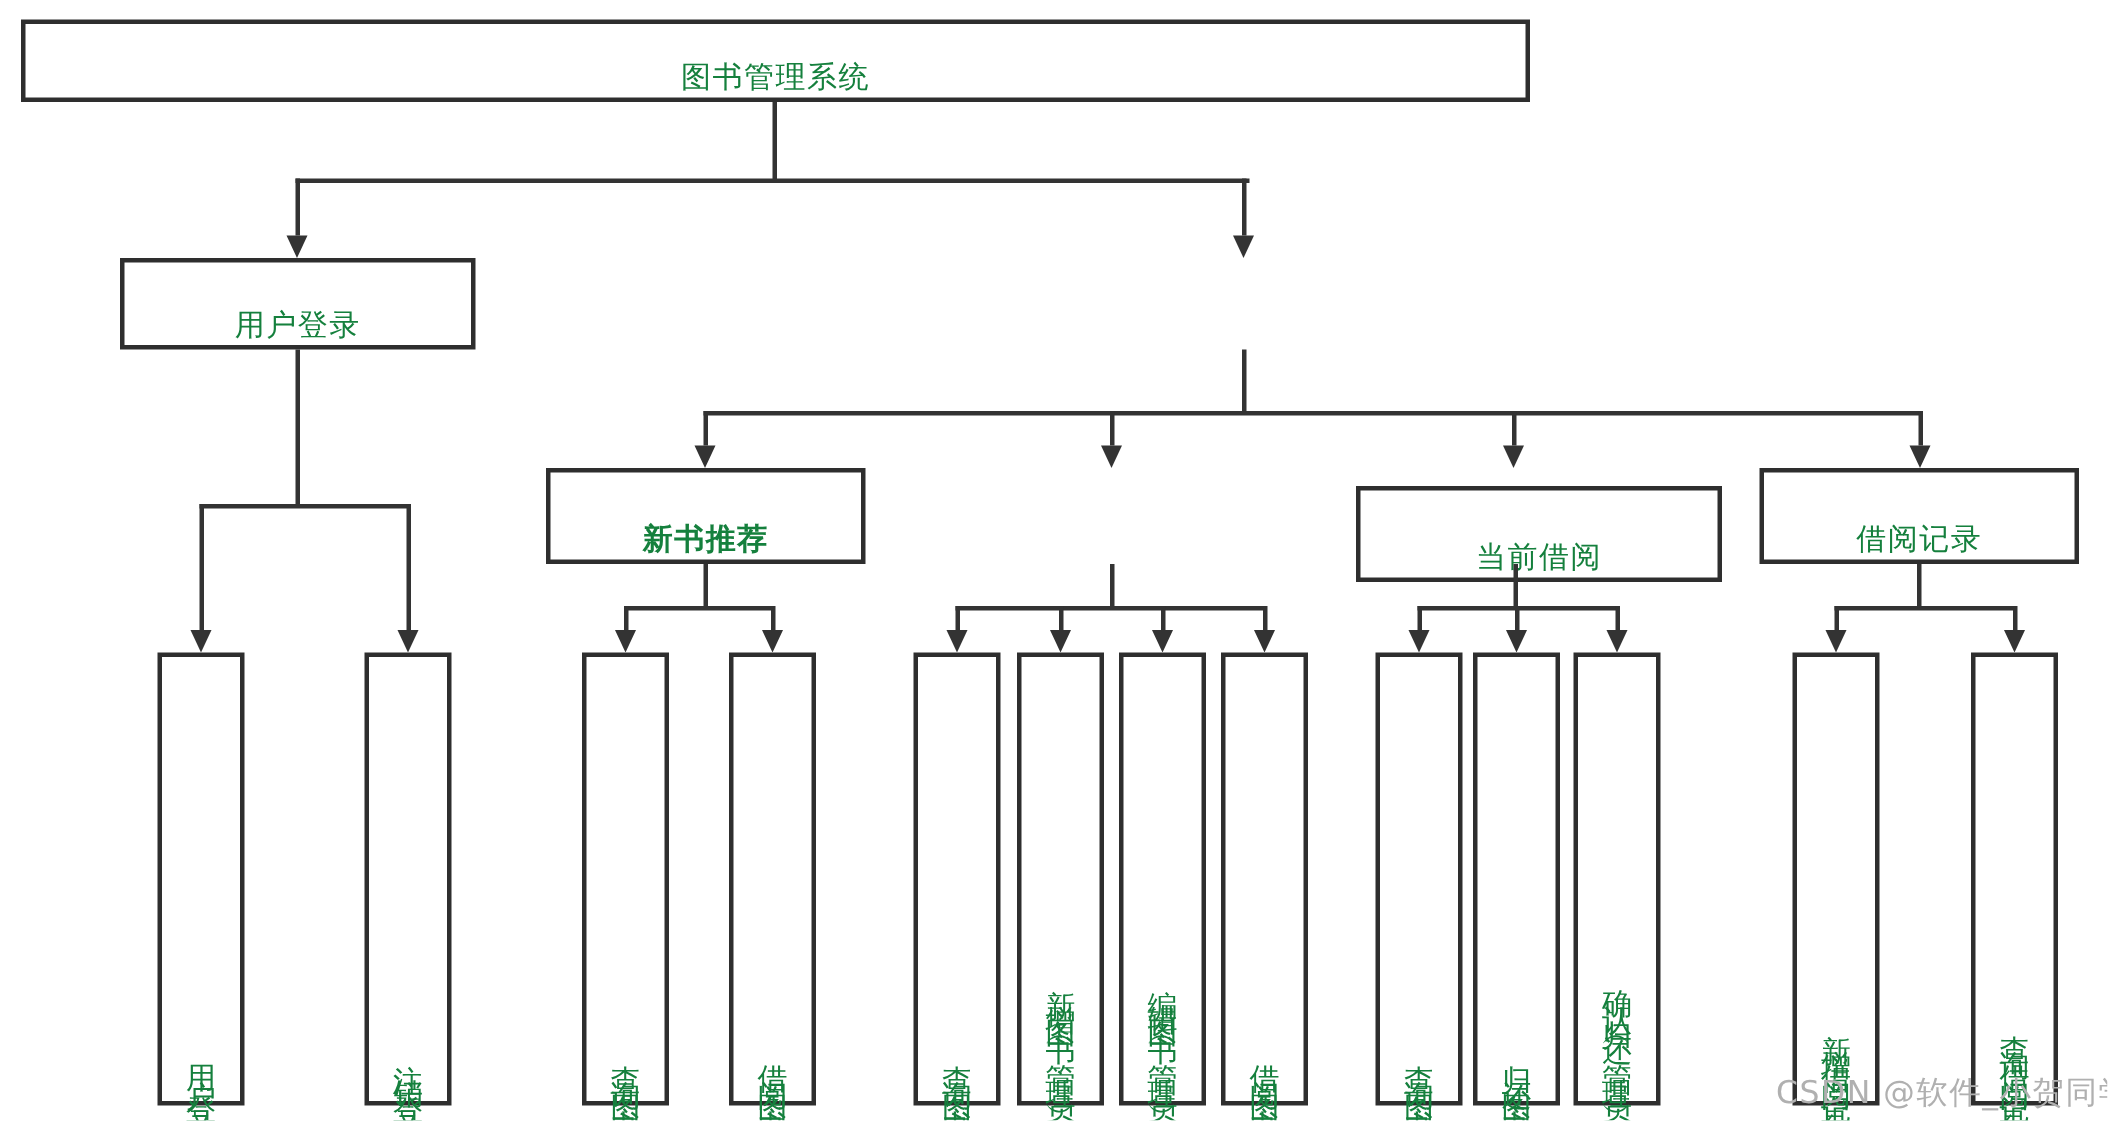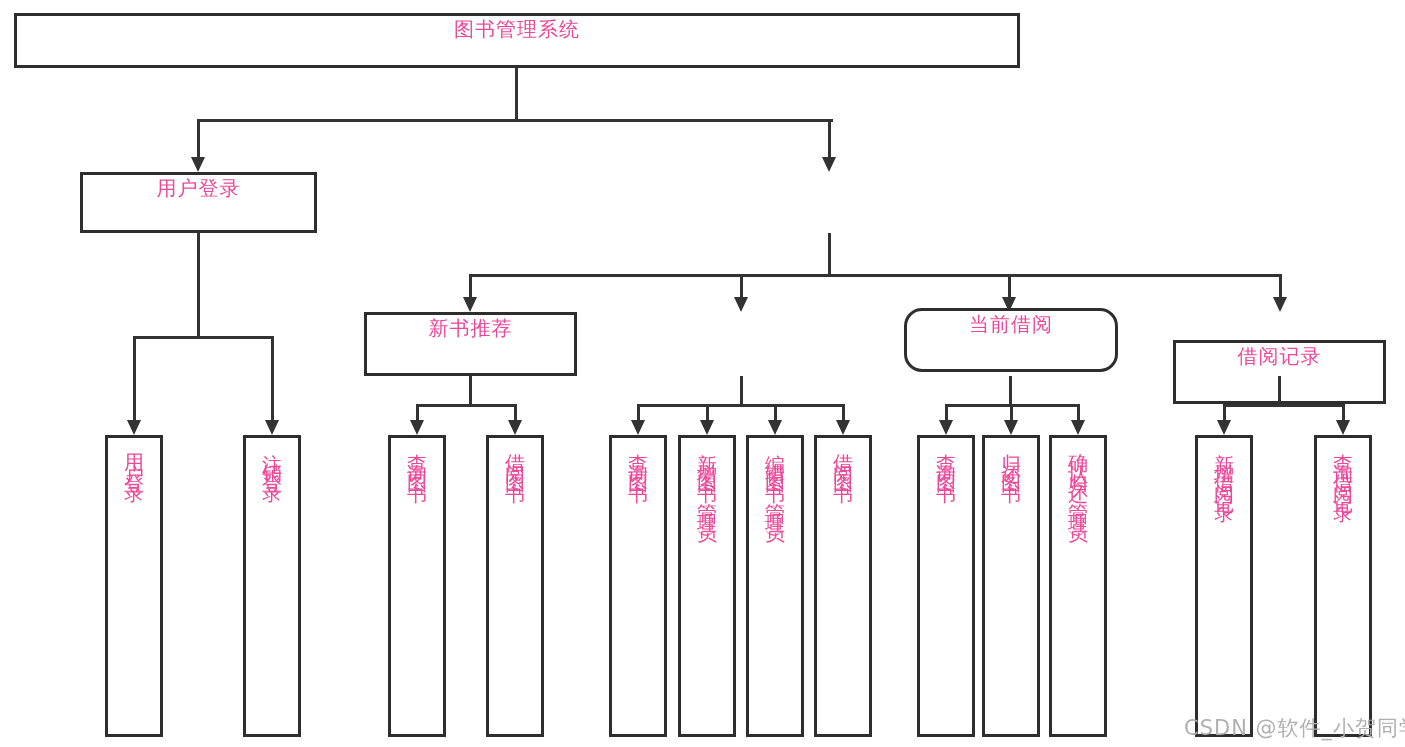--- a/index.html
+++ b/index.html
@@ -16,25 +16,25 @@
     color: #333333;
     overflow: hidden;
   }
   
   .box {
     position: absolute;
     box-sizing: border-box;
     background: #ffffff;
     border: 3px solid #2e2e2e;
     display: flex;
-    align-items: flex-start;
+    align-items: flex-end;
     justify-content: center;
     font-size: 20px;
     letter-spacing: 1px;
-    color: #ec4899;
+    color: #15803d;
   }
   
   .leaf {
     letter-spacing: 0;
   }
   .leaf .vtext {
     writing-mode: vertical-rl;
     text-orientation: mixed;
     letter-spacing: 10px;
     line-height: 1.05;
@@ -101,27 +101,27 @@
   <div class="arrow" style="left:133px; top:336px; height:84px;"></div>
   <div class="arrow" style="left:271px; top:336px; height:84px;"></div>
 
   <div class="vline" style="left:828px; top:233px; height:42px;"></div>
   <div class="hline" style="left:469px; top:274px; width:812px;"></div>
   <div class="arrow" style="left:469px; top:274px; height:23px;"></div>
   <div class="arrow" style="left:740px; top:274px; height:23px;"></div>
   <div class="arrow" style="left:1008px; top:274px; height:23px;"></div>
   <div class="arrow" style="left:1279px; top:274px; height:23px;"></div>
 
-  <div class="box" style="left:364px; top:312px; width:213px; height:64px;">
+  <div class="box" style="left:364px; top:312px; width:213px; height:64px;font-weight:bold;">
     <span>新书推荐</span>
   </div>
-  <div class="box" style="left:904px; top:308px; width:214px; height:64px;border-radius:18px;">
+  <div class="box" style="left:904px; top:324px; width:244px; height:64px;">
     <span>当前借阅</span>
   </div>
-  <div class="box" style="left:1173px; top:312px; width:213px; height:64px;margin-top:28px;">
+  <div class="box" style="left:1173px; top:312px; width:213px; height:64px;">
     <span>借阅记录</span>
   </div>
 
   <div class="vline" style="left:469px; top:376px; height:30px;"></div>
   <div class="hline" style="left:416px; top:404px; width:100px;"></div>
   <div class="arrow" style="left:416px; top:404px; height:16px;"></div>
   <div class="arrow" style="left:514px; top:404px; height:16px;"></div>
 
   <div class="vline" style="left:740px; top:376px; height:30px;"></div>
   <div class="hline" style="left:637px; top:404px; width:207px;"></div>

